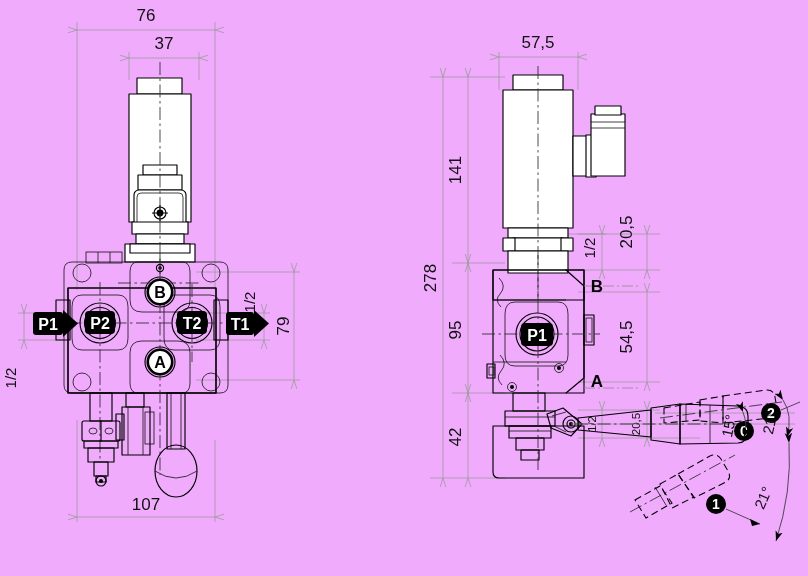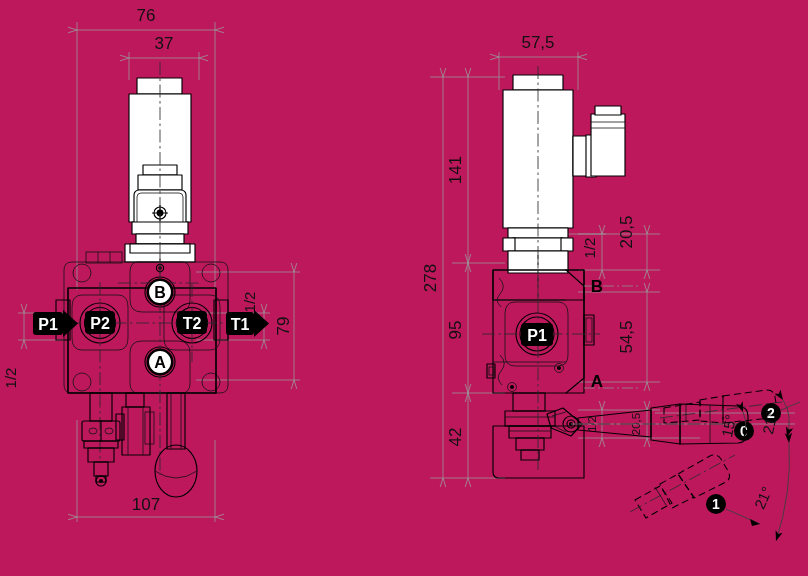--- a/index.html
+++ b/index.html
@@ -7,21 +7,21 @@
     padding: 0;
     background: #ffffff;
   }
   body {
     font-family: "Liberation Sans", sans-serif;
   }
   #sheet {
     position: relative;
     width: 808px;
     height: 576px;
-    background: #be185d;
+    background: #f0abfc;
     overflow: hidden;
   }
   svg#drawing {
     position: absolute;
     left: 0;
     top: 0;
     width: 808px;
     height: 576px;
   }
   .obj { fill: none; stroke: #000000; stroke-width: 1.15; stroke-linejoin: round; stroke-linecap: round; }

